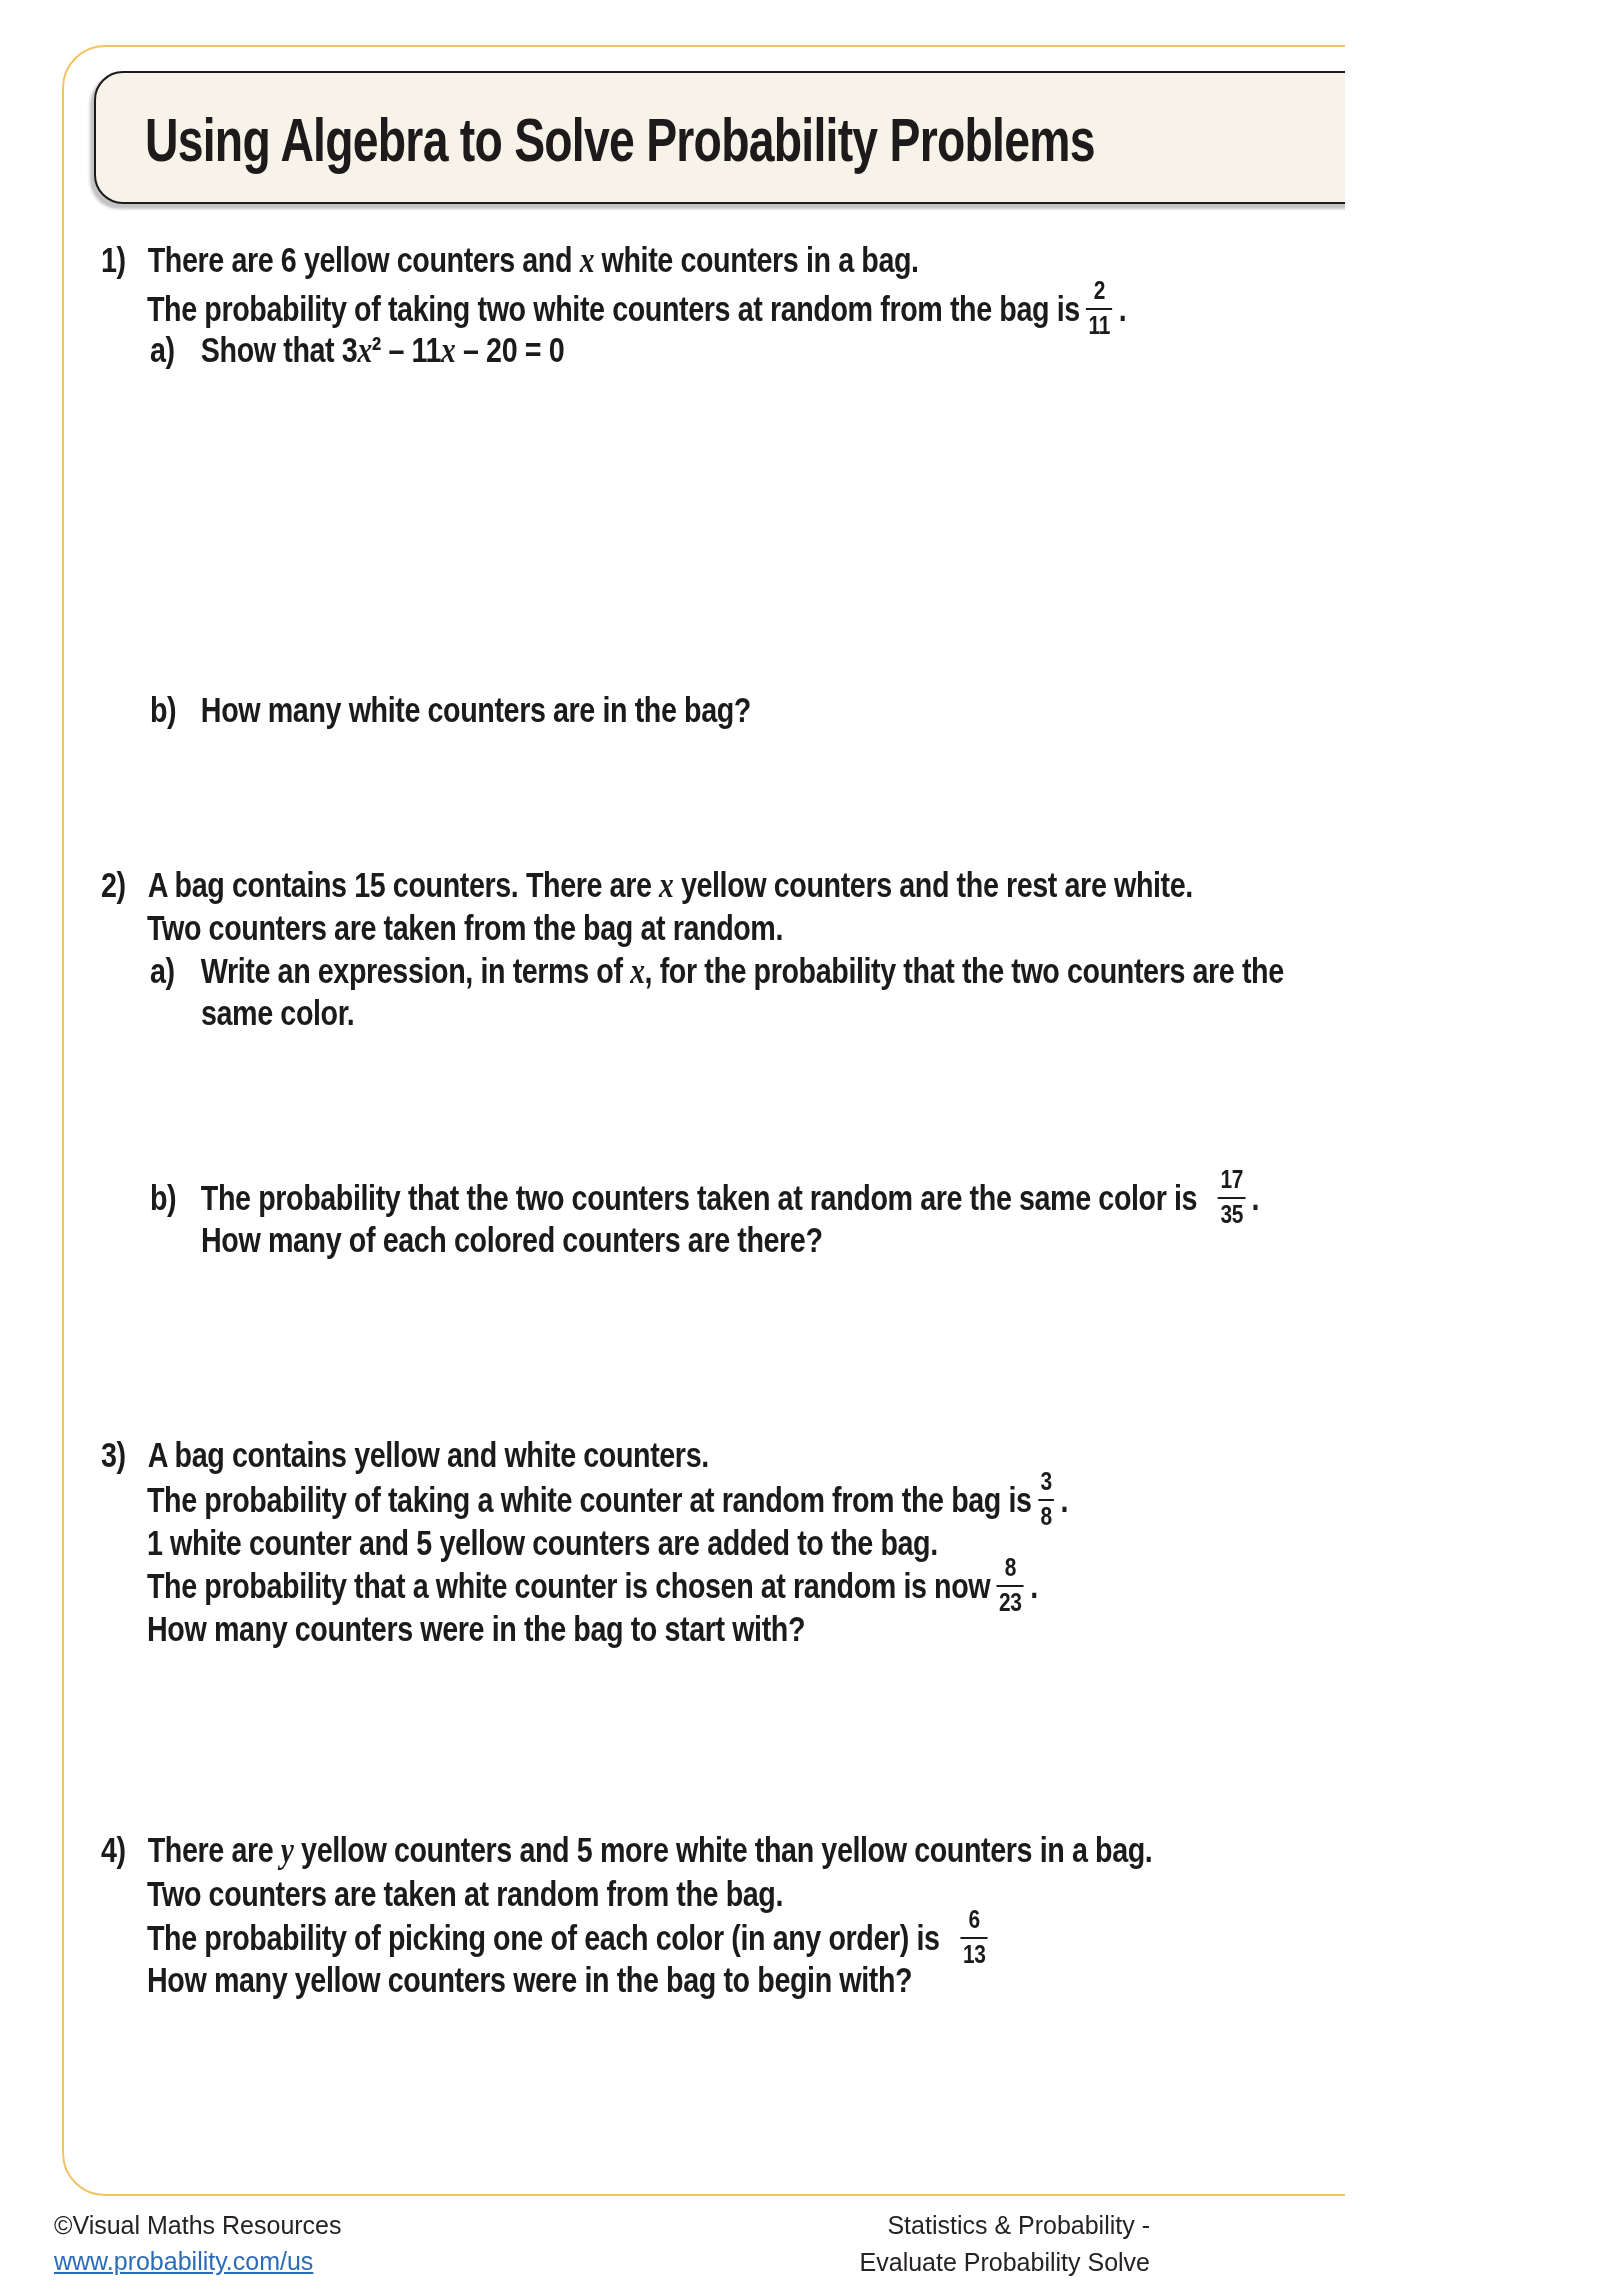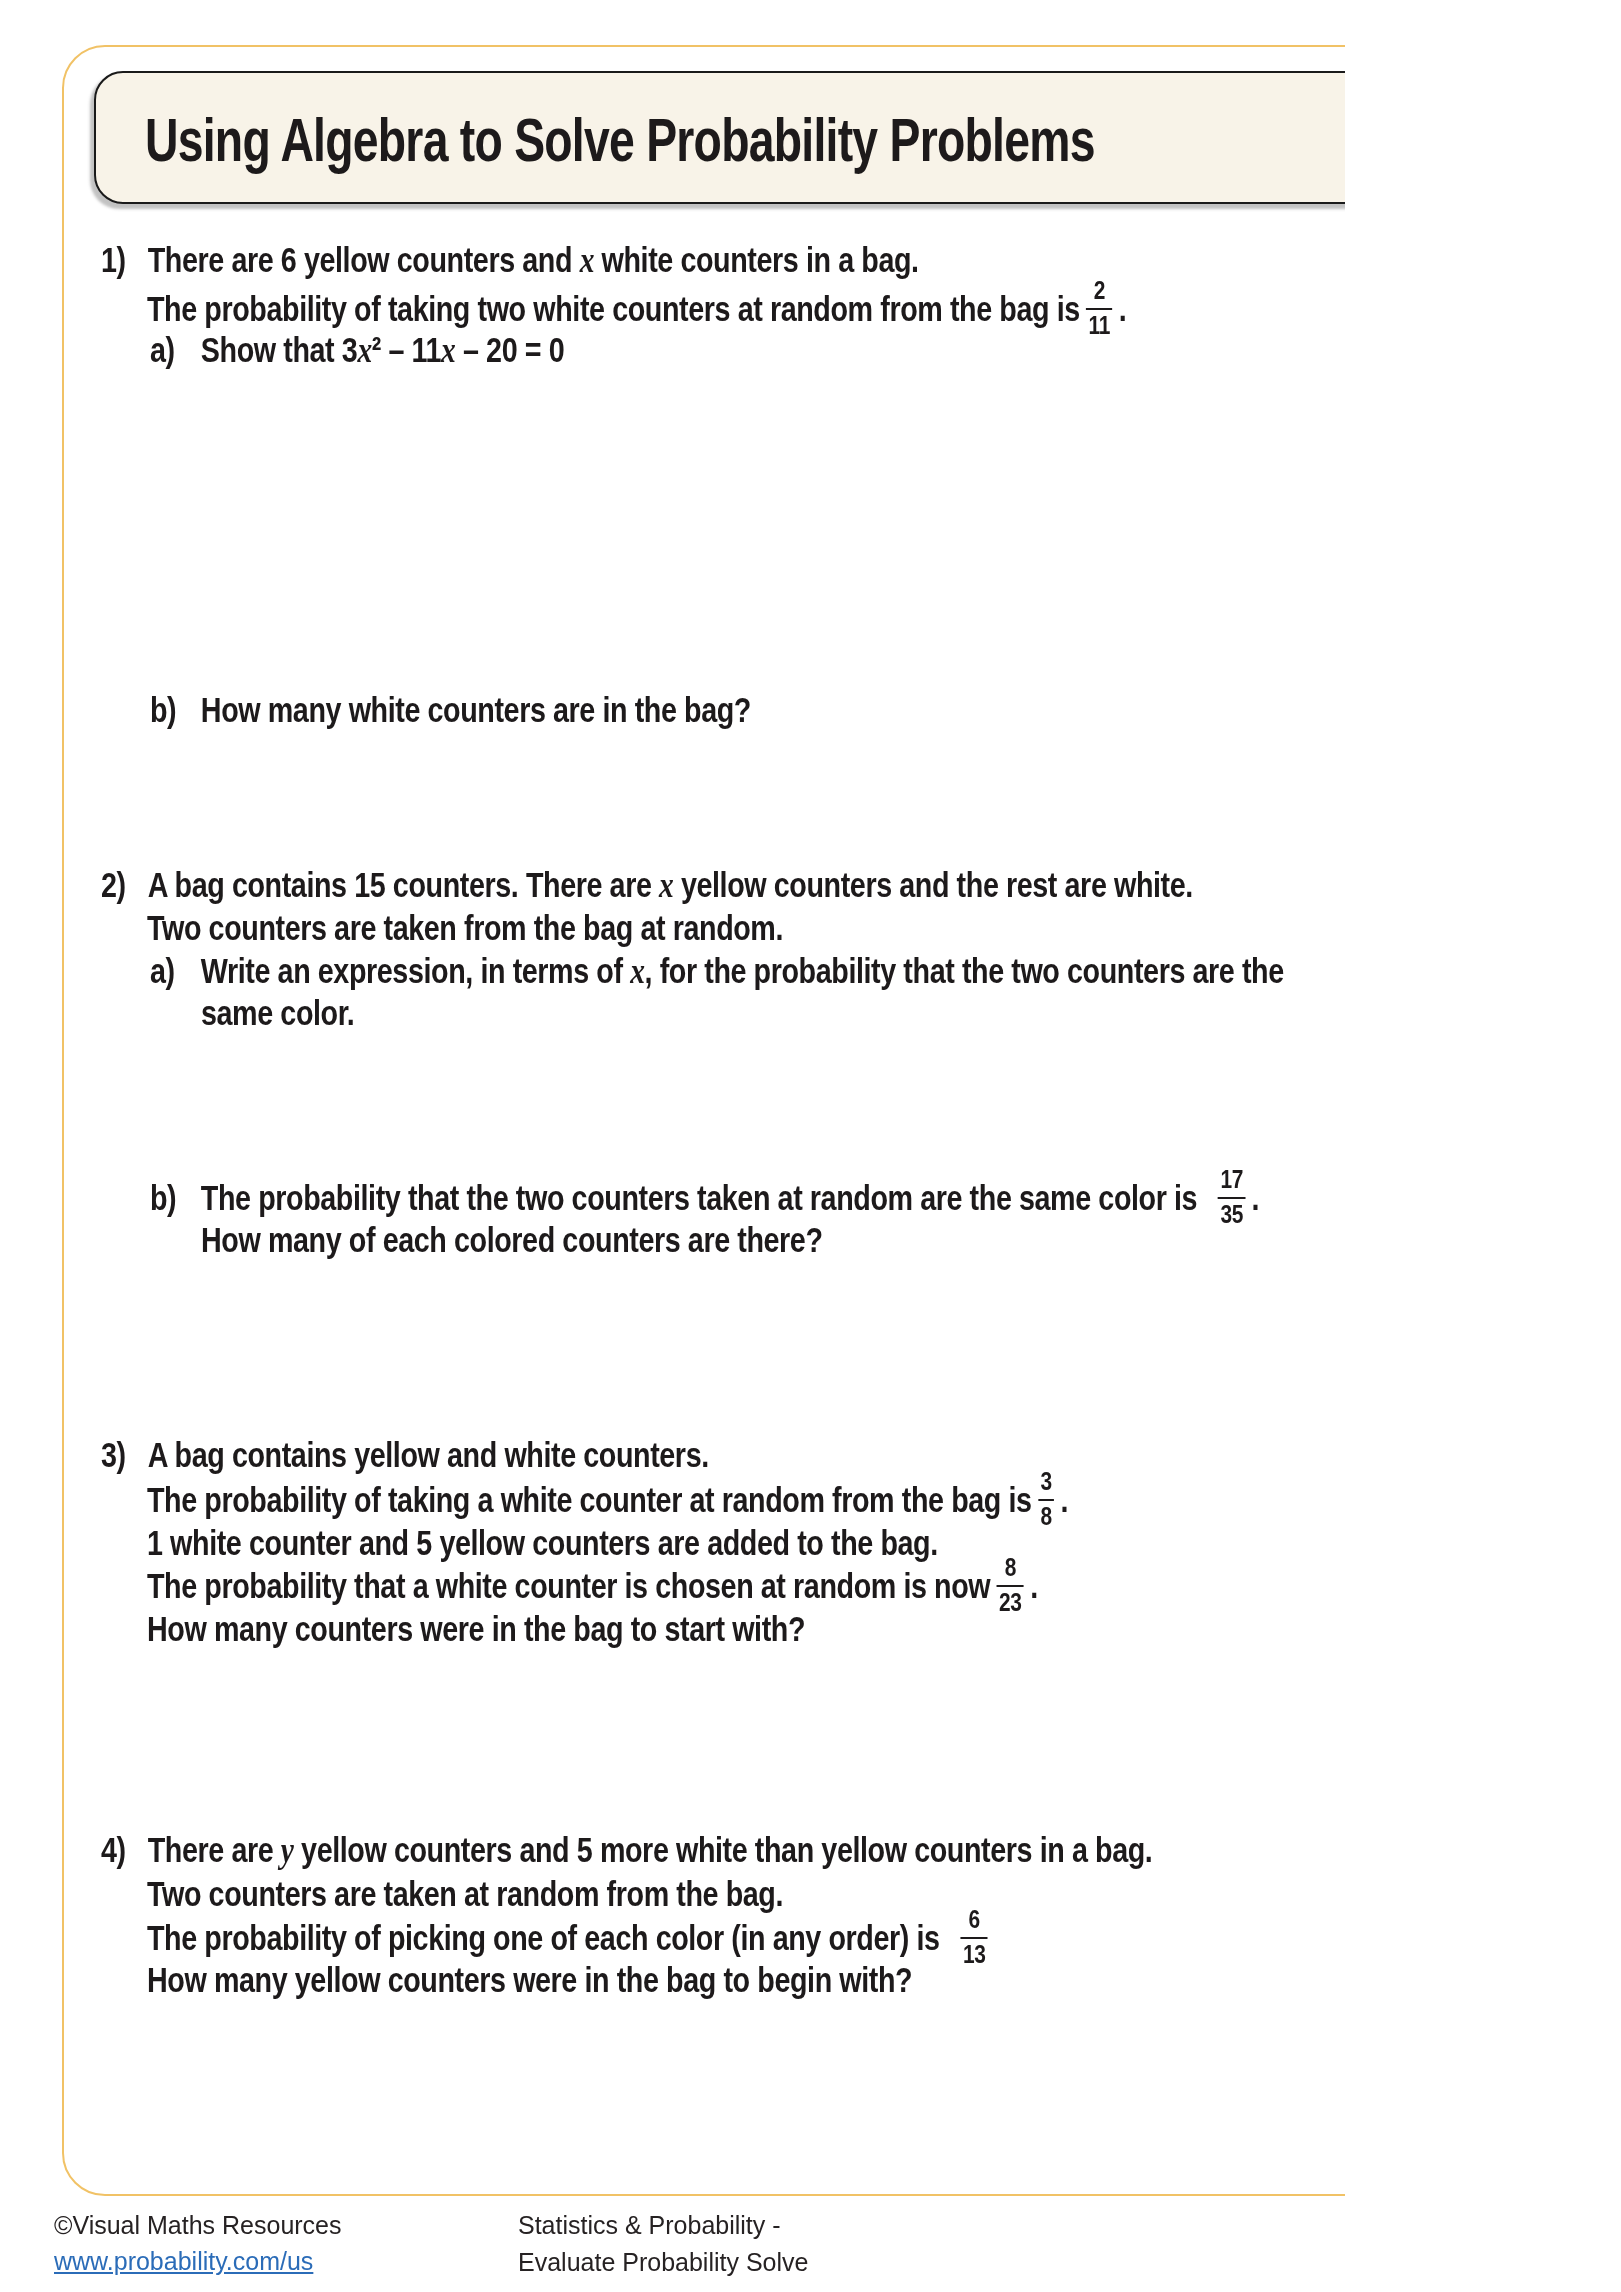--- a/index.html
+++ b/index.html
@@ -62,21 +62,21 @@
     height:43px;vertical-align:top;
     line-height:1;font-size:25.5px;margin:0 7.8px;
     flex:none;
   }
   .frac .fn{padding:0 2.9px 3.9px;}
   .frac .fd{border-top:2.9px solid #1d1a1b;padding:3.9px 2.9px 0;}
   .gapbig{margin-left:25.5px;}
   
   .footer{position:absolute;font-weight:normal;font-size:25px;color:#262223;}
   .footer-left{left:54px;top:2207px;line-height:36px;}
-  .footer-center{left:518px;top:2207px;width:686px;text-align:left;line-height:37px;}
+  .footer-center{left:464px;top:2207px;width:686px;text-align:right;line-height:37px;}
   .footer-right{left:1358px;top:2207px;width:206px;text-align:left;line-height:37px;}
   .link{color:#2b6cb8;text-decoration:underline;cursor:pointer;}
 </style>
 </head>
 <body>
 
 <div class="page">
 
   <div class="outer-border"></div>
 

